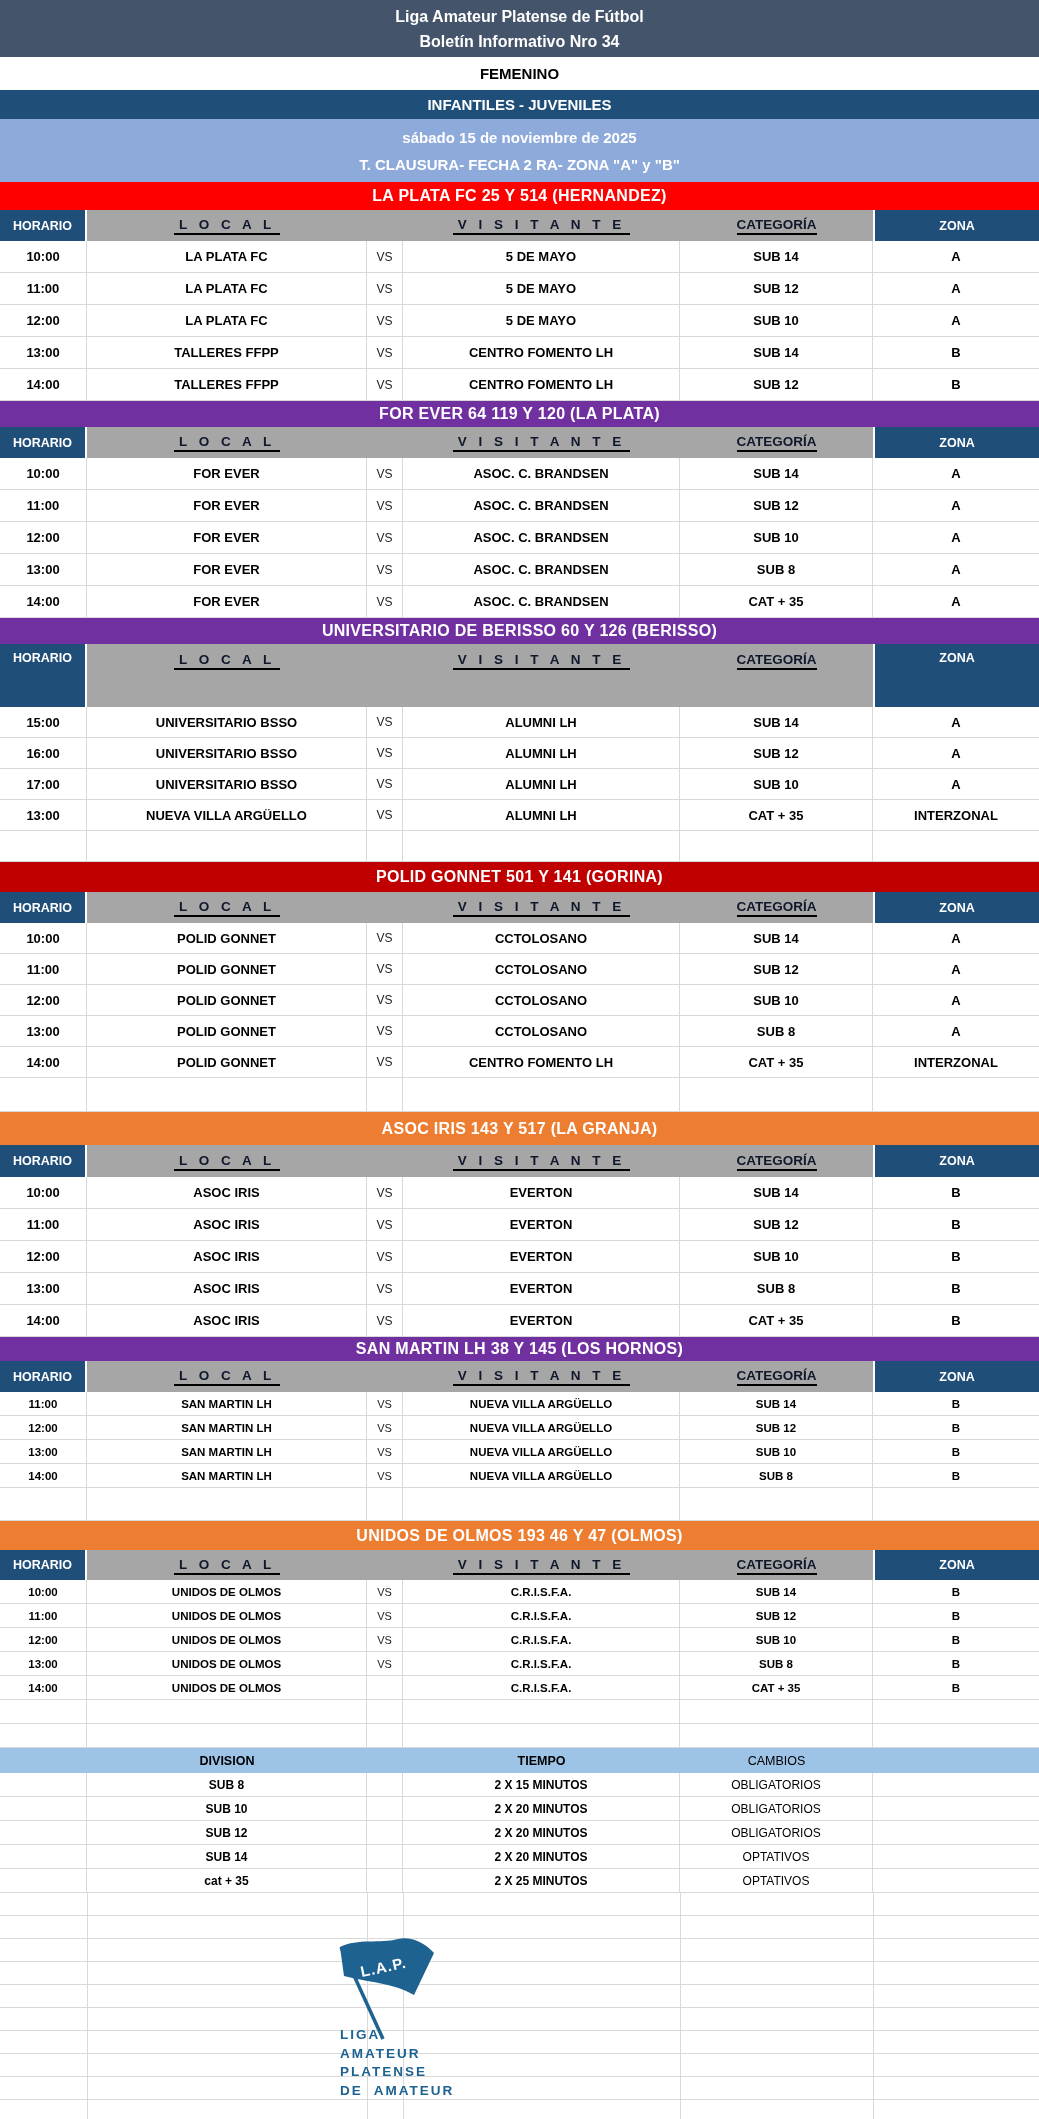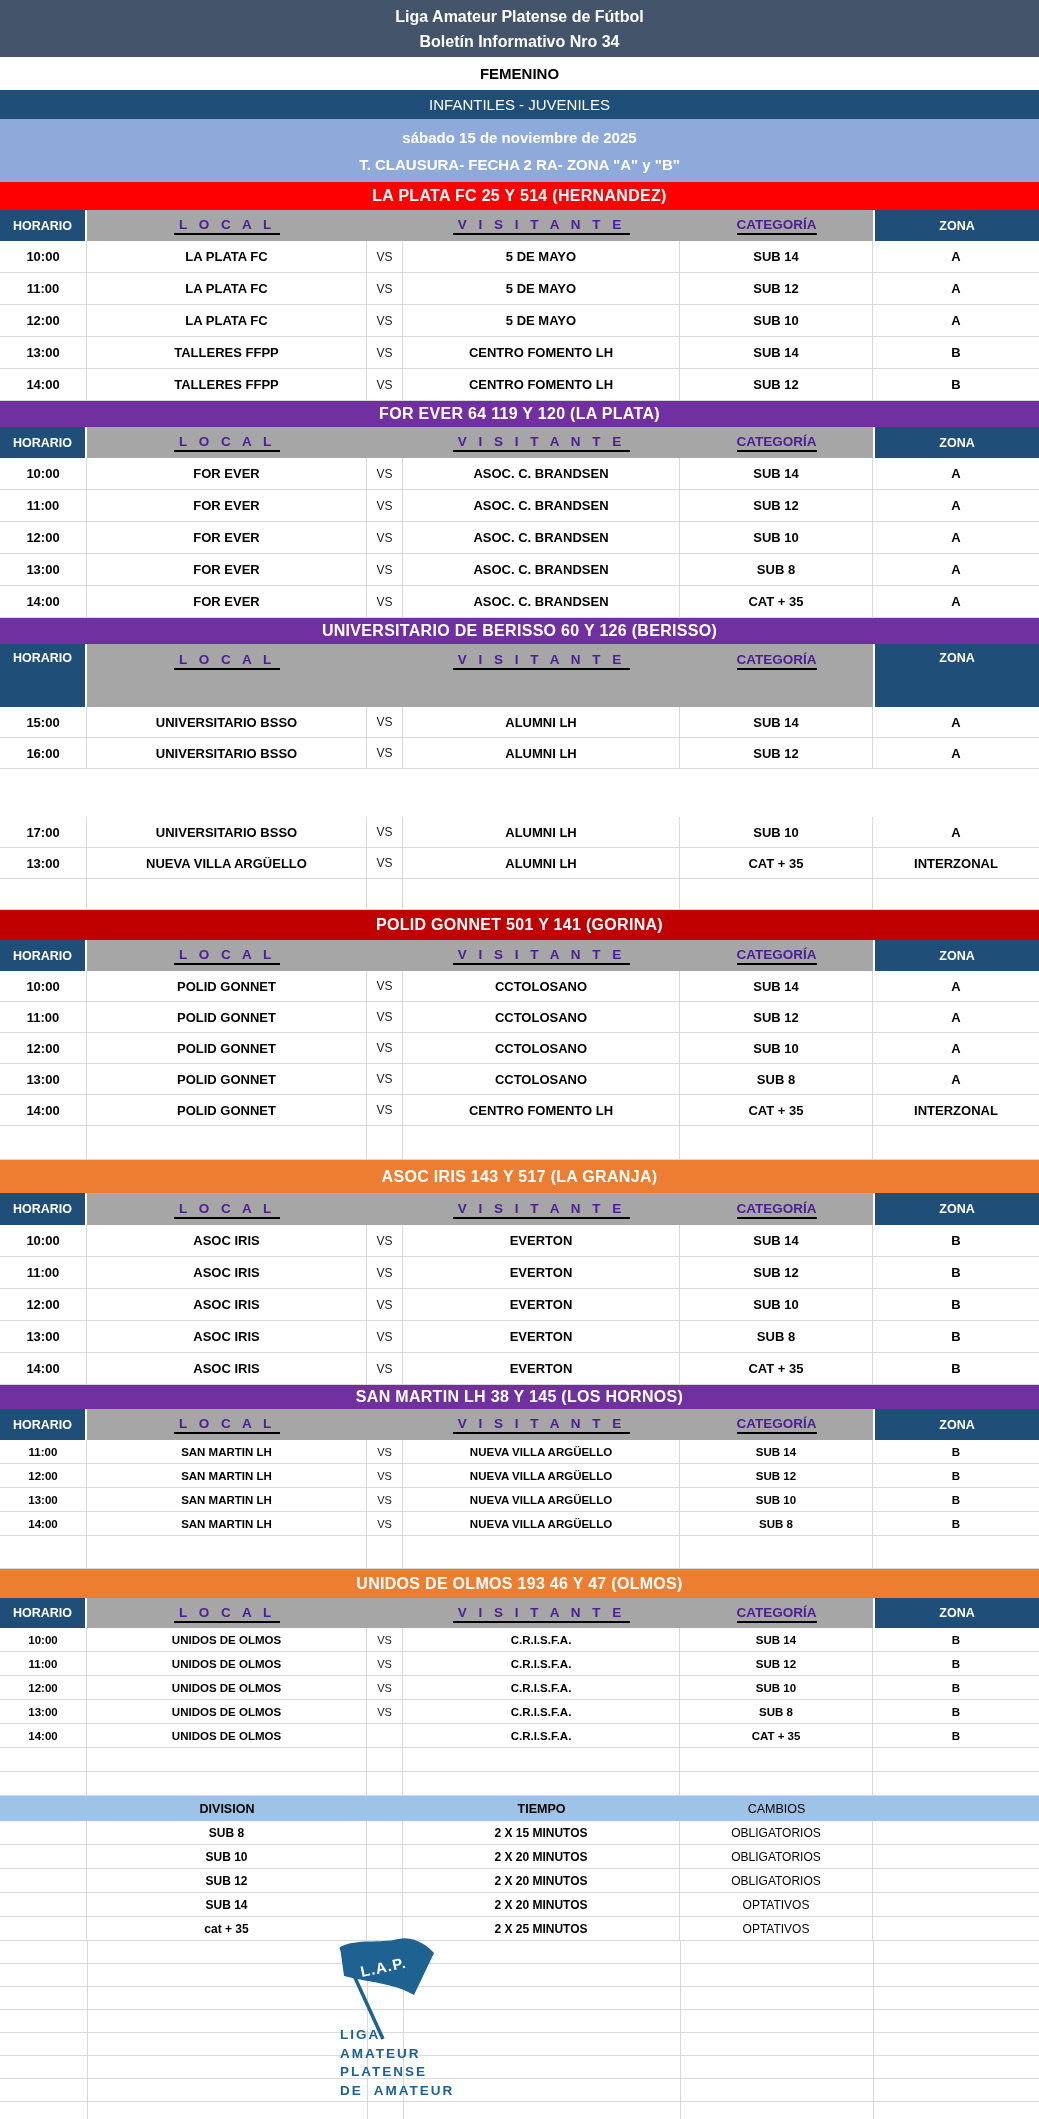--- a/index.html
+++ b/index.html
@@ -7,35 +7,35 @@
         font-family:"Liberation Sans",sans-serif;-webkit-font-smoothing:antialiased}
   *{box-sizing:border-box}
 
   
   .band{display:flex;flex-direction:column;justify-content:center;text-align:center;
         font-weight:700;color:#fff}
   #title-band{height:57px;background:#44546A;font-size:16px;line-height:25px}
   #gender-row{height:33px;background:#fff;color:#000;display:flex;align-items:center;
         justify-content:center;font-weight:700;font-size:15px}
   #group-band{height:29px;background:#1F4E79;display:flex;align-items:center;
-        justify-content:center;font-weight:400;color:#fff;font-size:15px}
+        justify-content:center;font-weight:700;color:#fff;font-size:15px}
   #date-band{height:63px;background:#8EAADB;font-size:15px;line-height:27px}
 
   
   .grid{display:grid;grid-template-columns:87px 280px 36px 277px 193px 166px}
 
   .venue{display:flex;align-items:center;justify-content:center;color:#fff;
         font-weight:700;font-size:16px;letter-spacing:.3px}
 
   .ch > div{display:flex;align-items:center;justify-content:center}
   .ch .navy{background:#1F4E79;color:#fff;font-weight:700;font-size:12.5px}
   .ch .navy.first{border-right:2px solid #fff}
   .ch .navy.last{border-left:2px solid #fff}
   .ch .gray{background:#A6A6A6}
-  .ch .u{font-weight:700;font-size:13.5px;color:#4c1d95;border-bottom:2px solid #000;line-height:17px}
+  .ch .u{font-weight:700;font-size:13.5px;color:#0f172a;border-bottom:2px solid #000;line-height:17px}
   .ch .sp{letter-spacing:4px;padding:0 5px}
   .ch.tall > div{align-items:flex-start;padding-top:7px}
 
   .mrow > div{display:flex;align-items:center;justify-content:center;font-weight:700;
         font-size:13px;color:#000;background:#fff;border-bottom:1px solid #D9D9D9}
   .mrow > div:nth-child(-n+5){border-right:1px solid #D9D9D9}
   .mrow .vs{font-weight:400;font-size:12px;color:#222}
   .mrow.small > div{font-size:11.5px}
   .mrow.small .vs{font-size:11px}
 
@@ -221,21 +221,21 @@
         <div>A</div>
       </div>
       <div class="grid mrow" style="height: 31px;">
         <div>16:00</div>
         <div>UNIVERSITARIO BSSO</div>
         <div class="vs">VS</div>
         <div>ALUMNI LH</div>
         <div>SUB 12</div>
         <div>A</div>
       </div>
-      <div class="grid mrow" style="height: 31px; margin-top: 48px;">
+      <div class="grid mrow" style="height: 31px;">
         <div>17:00</div>
         <div>UNIVERSITARIO BSSO</div>
         <div class="vs">VS</div>
         <div>ALUMNI LH</div>
         <div>SUB 10</div>
         <div>A</div>
       </div>
       <div class="grid mrow" style="height: 31px;">
         <div>13:00</div>
         <div>NUEVA VILLA ARGÜELLO</div>

